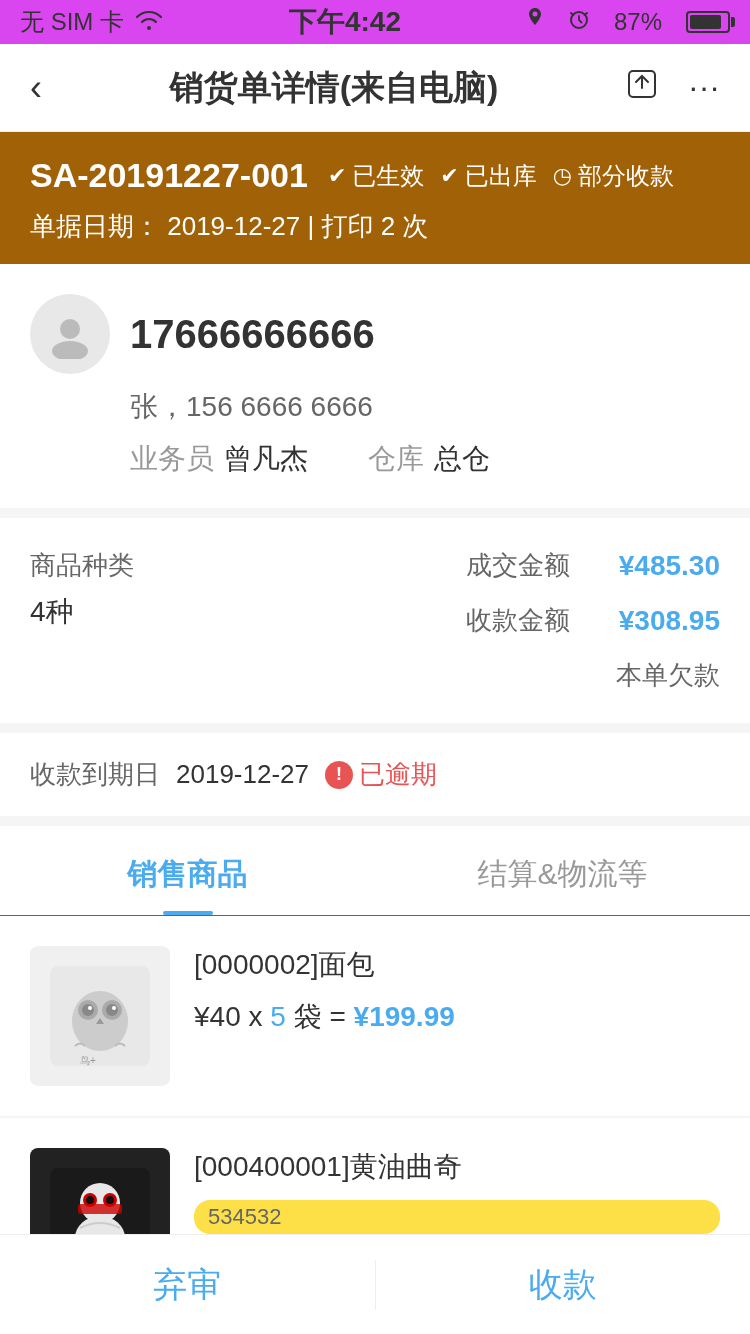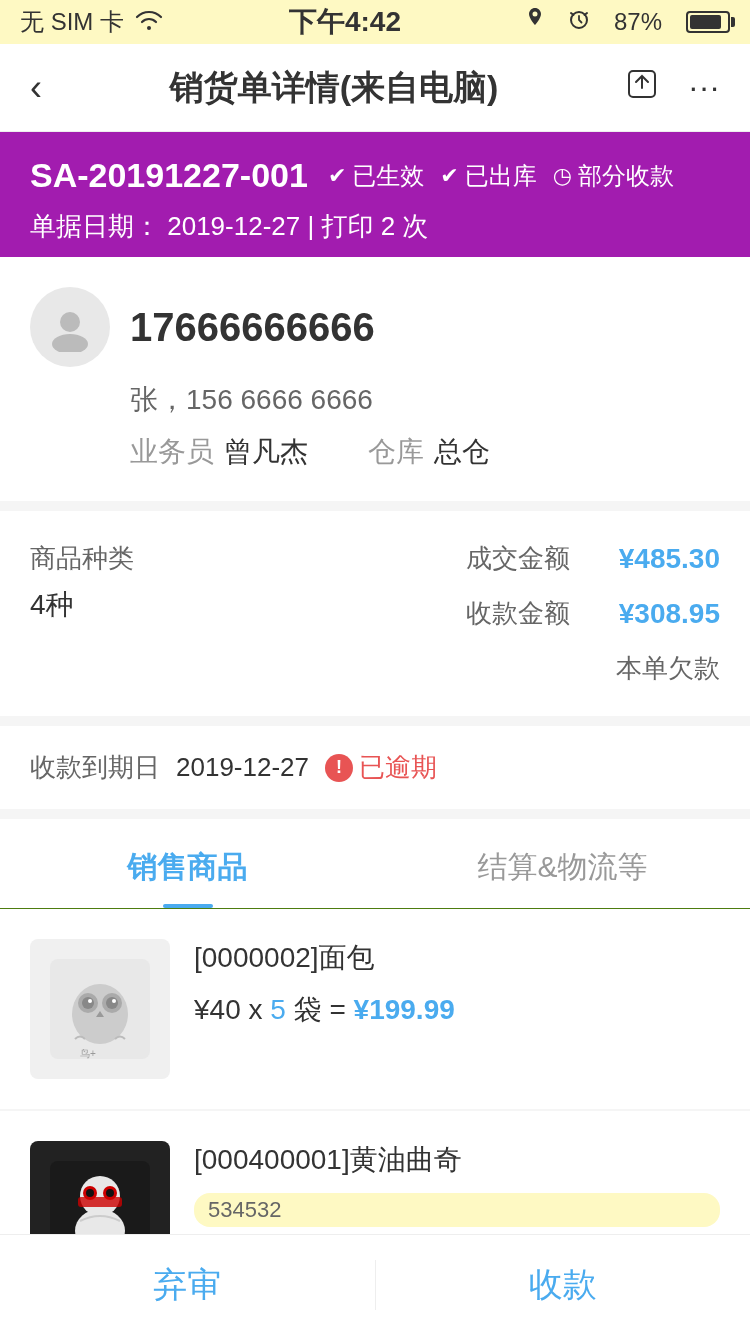--- a/index.html
+++ b/index.html
@@ -9,21 +9,21 @@
       min-height: 1334px;
       font-family: -apple-system, 'PingFang SC', 'Helvetica Neue', Arial, sans-serif;
       background: #f5f5f5;
       font-size: 28px;
       color: #333;
     }
 
     
     .status-bar {
       height: 44px;
-      background: #fef9c3;
+      background: #d946ef;
       display: flex;
       align-items: center;
       justify-content: space-between;
       padding: 0 20px;
       font-size: 24px;
       font-weight: 500;
     }
     .status-left { display: flex; align-items: center; gap: 10px; }
     .status-center { font-size: 28px; font-weight: 600; }
     .status-right { display: flex; align-items: center; gap: 24px; font-size: 24px; }
@@ -47,22 +47,22 @@
       padding: 0 30px;
       border-bottom: 1px solid #eee;
     }
     .nav-back { font-size: 36px; color: #333; cursor: pointer; }
     .nav-title { font-size: 34px; font-weight: 600; color: #333; }
     .nav-actions { display: flex; align-items: center; gap: 30px; }
     .nav-icon { font-size: 32px; color: #333; cursor: pointer; }
 
     
     .order-banner {
-      background: #a21caf;
-      padding: 24px 30px 13px;
+      background: #a16207;
+      padding: 24px 30px 20px;
     }
     .order-banner-top {
       display: flex;
       align-items: center;
       gap: 20px;
       margin-bottom: 14px;
     }
     .order-id {
       font-size: 34px;
       font-weight: 700;
@@ -212,21 +212,21 @@
       border-radius: 8px;
       flex-shrink: 0;
       display: flex; align-items: center; justify-content: center;
       overflow: hidden;
       font-size: 50px; color: #ccc;
     }
     .product-info { flex: 1; display: flex; flex-direction: column; gap: 14px; }
     .product-name { font-size: 28px; color: #333; font-weight: 500; }
     .product-sku {
       display: inline-block;
-      background: #fef9c3;
+      background: #fde047;
       color: #666;
       font-size: 22px;
       padding: 4px 14px;
       border-radius: 16px;
     }
     .product-price { font-size: 28px; color: #333; }
     .price-highlight { color: #4AABEF; font-weight: 600; }
     .price-qty { color: #4AABEF; }
 
     

